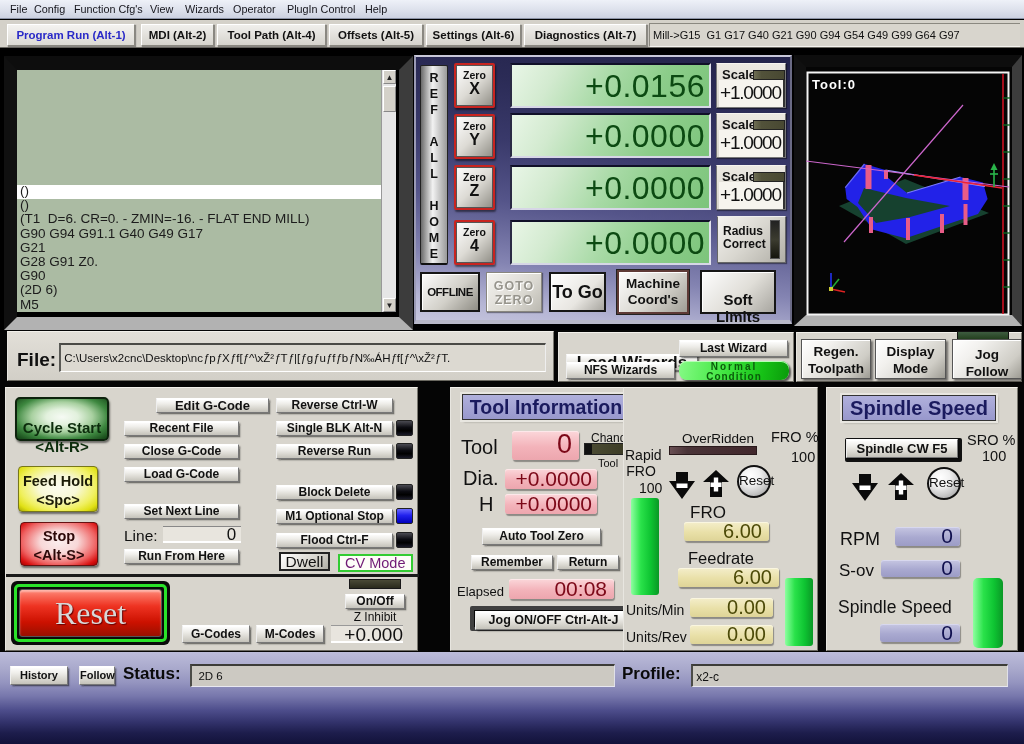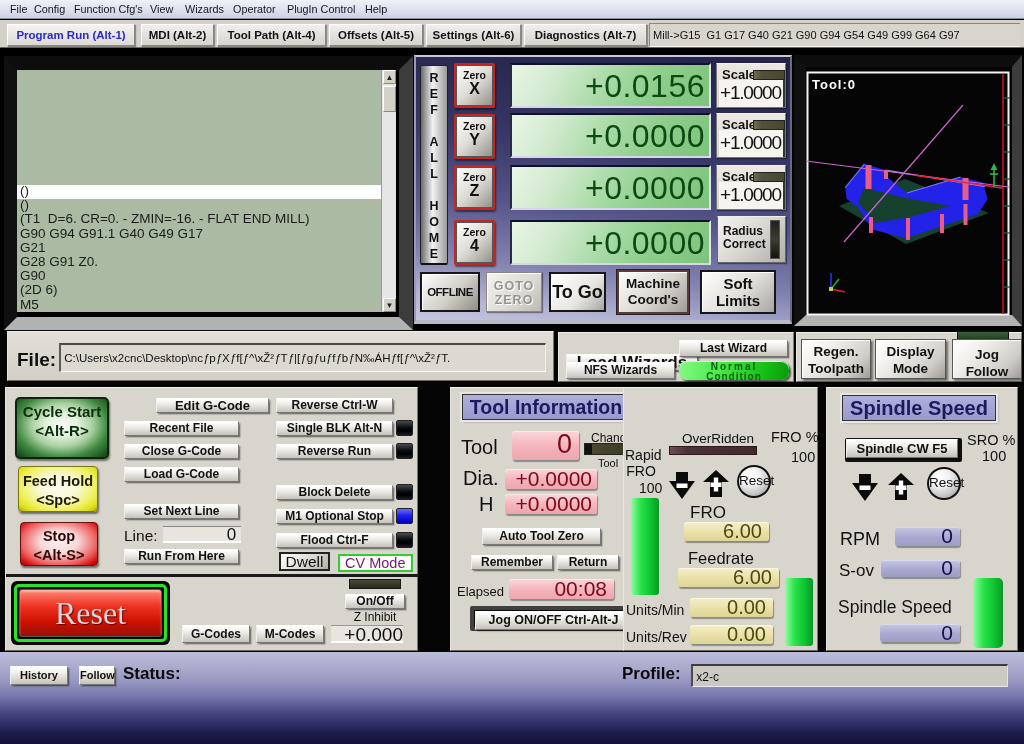--- a/index.html
+++ b/index.html
@@ -124,21 +124,21 @@
         <span class="sl">Scale</span>
         <span class="sled"></span>
         <span class="sv">+1.0000</span>
       </div>
   <div class="ab" style="left:301px;top:159px;width:69px;height:47px;background:linear-gradient(135deg,#f4f3f0,#d8d6cf 50%,#b0aea6);border:1px solid #666;border-top-color:#eee;box-shadow:1px 1px 1px rgba(0,0,0,.4);color:#111;font-weight:bold;font-size:12px;line-height:13px;padding:8px 0 0 5px;">Radius<br>Correct<div class="ab" style="left:52px;top:3px;width:10px;height:39px;background:linear-gradient(180deg,#222,#3c3c30 50%,#15150d);border:1px solid #555;"></div></div>
 
   <div class="ab" style="left:4px;top:215px;width:60px;height:40px;border:2px solid #161616;background:linear-gradient(135deg,#fdfdfd,#d2d0c9 55%,#8f8d85);box-shadow:inset 1px 1px 0 #fff;color:#111;font-weight:bold;font-size:11.5px;text-align:center;line-height:36px;letter-spacing:-0.5px;">OFFLINE</div>
   <div class="ab" style="left:70px;top:215px;width:56px;height:40px;border:1px solid #88867e;background:linear-gradient(135deg,#f4f3f0,#dbd9d2 60%,#bbb9b1);box-shadow:inset 1px 1px 0 #fff,1px 1px 1px rgba(0,0,0,.4);color:#96948c;font-weight:bold;font-size:12.5px;text-align:center;line-height:14px;padding-top:6px;text-shadow:1px 1px 0 #fff;letter-spacing:1px;">GOTO<br>ZERO</div>
   <div class="ab" style="left:133px;top:215px;width:57px;height:40px;border:2px solid #161616;background:linear-gradient(135deg,#ffffff,#e8e6e1 60%,#a8a6a0);box-shadow:inset 1px 1px 0 #fff;color:#111;font-weight:bold;font-size:18px;text-align:center;line-height:36px;">To Go</div>
   <div class="ab" style="left:201px;top:213px;width:72px;height:44px;border:2px solid #5e3a36;background:linear-gradient(135deg,#fdfdfd,#d8d6cf 55%,#9f9d95);box-shadow:0 0 0 1px #222, inset 1px 1px 0 #fff;color:#111;font-weight:bold;font-size:13.5px;text-align:center;line-height:16px;padding-top:4px;">Machine<br>Coord's</div>
-  <div class="ab" style="left:284px;top:213px;width:76px;height:44px;border:2px solid #161616;background:linear-gradient(135deg,#fdfdfd,#e0ded8 55%,#a8a6a0);box-shadow:inset 1px 1px 0 #fff;color:#111;font-weight:bold;font-size:15px;text-align:center;line-height:17px;padding-top:3px;">Soft<br>Limits</div>
+  <div class="ab" style="left:284px;top:213px;width:76px;height:44px;border:2px solid #161616;background:linear-gradient(135deg,#fdfdfd,#e0ded8 55%,#a8a6a0);box-shadow:inset 1px 1px 0 #fff;color:#111;font-weight:bold;font-size:15px;text-align:center;line-height:17px;padding-top:19px;">Soft<br>Limits</div>
 </div>
 
 <div class="ab" id="tpath" style="left:794px;top:55px;width:228px;height:271px;background:#050505;border-top:12px solid #0d0d0d;border-left:12px solid #101010;border-right:10px solid #3c3c3c;border-bottom:11px solid #b2b2b2;">
 <svg width="206" height="249" style="position:absolute;left:0;top:0;">
   <rect x="1.5" y="5.5" width="201" height="242" fill="none" stroke="#f4f4f4" stroke-width="2"></rect>
   <text x="6" y="22" fill="#fff" font-size="13" font-weight="bold" letter-spacing="1">Tool:0</text>
   <line x1="197" y1="7" x2="197" y2="247" stroke="#cc1122" stroke-width="1.6"></line>
   <g stroke="#116622" stroke-width="1.4">
     <line x1="197" y1="31" x2="204" y2="31"></line>
           <line x1="197" y1="58" x2="204" y2="58"></line>
@@ -199,21 +199,21 @@
     <div class="ab" style="left:160px;top:-2px;width:52px;height:9px;background:linear-gradient(180deg,#3e5c40,#24401f);border:1px solid #111;"></div>
     <div class="btn2" style="left:4px;top:6px;width:70px;height:40px;font-size:13.5px;line-height:17px;padding-top:3px;">Regen.<br>Toolpath</div>
     <div class="btn2" style="left:78px;top:6px;width:71px;height:40px;font-size:13.5px;line-height:17px;padding-top:3px;">Display<br>Mode</div>
     <div class="btn2" style="left:155px;top:6px;width:70px;height:40px;font-size:13.5px;line-height:17px;padding-top:6px;">Jog<br>Follow</div>
   </div>
 </div>
 
 <div class="ab" id="lower" style="left:0;top:383px;width:1024px;height:269px;background:#050505;">
 
  <div class="panel" style="left:5px;top:4px;width:413px;height:264px;">
-  <div class="ab" style="left:9px;top:9px;width:94px;height:62px;border:2px solid #0d230d;border-radius:5px;background:radial-gradient(ellipse at 50% 45%, #f6faf4 0%,#e2f1dd 25%,#a8d0a0 48%,#3e8840 72%,#1a4e1c 94%);box-shadow:1px 2px 2px rgba(0,0,0,.5);color:#0c2c0c;font-weight:bold;font-size:15px;line-height:19px;text-align:center;padding-top:3px;">Cycle Start<br>&lt;Alt-R&gt;</div>
+  <div class="ab" style="left:9px;top:9px;width:94px;height:44px;border:2px solid #0d230d;border-radius:5px;background:radial-gradient(ellipse at 50% 45%, #f6faf4 0%,#e2f1dd 25%,#a8d0a0 48%,#3e8840 72%,#1a4e1c 94%);box-shadow:1px 2px 2px rgba(0,0,0,.5);color:#0c2c0c;font-weight:bold;font-size:15px;line-height:19px;text-align:center;padding-top:19px;">Cycle Start<br>&lt;Alt-R&gt;</div>
   <div class="ab" style="left:12px;top:78px;width:80px;height:46px;border:1px solid #77771a;border-radius:4px;background:radial-gradient(ellipse at 50% 45%, #fbfbee 0%,#f8f8d8 35%,#f0f060 68%,#e0e015 86%,#a8a800 100%);box-shadow:1px 2px 2px rgba(0,0,0,.5);color:#1c1c08;font-weight:bold;font-size:14.5px;line-height:19px;text-align:center;padding-top:5px;white-space:nowrap;">Feed Hold<br>&lt;Spc&gt;</div>
   <div class="ab" style="left:14px;top:134px;width:78px;height:44px;border:1px solid #661111;border-radius:4px;background:radial-gradient(ellipse at 50% 45%, #fbeeee 0%,#f8d8d8 35%,#ee6060 70%,#d81010 88%,#a00000 100%);box-shadow:1px 2px 2px rgba(0,0,0,.5);color:#2c0808;font-weight:bold;font-size:14.5px;line-height:19px;text-align:center;padding-top:4px;">Stop<br>&lt;Alt-S&gt;</div>
   <div class="btn" style="left:118px;top:10px;width:113px;height:15px;font-size:13px;line-height:13px;margin-left:32px;">Edit G-Code</div>
   <div class="btn" style="left:118px;top:33px;width:115px;height:15px;font-size:12px;line-height:13px;">Recent File</div>
   <div class="btn" style="left:118px;top:56px;width:115px;height:15px;font-size:12px;line-height:13px;">Close G-Code</div>
   <div class="btn" style="left:118px;top:79px;width:115px;height:15px;font-size:12px;line-height:13px;">Load G-Code</div>
   <div class="btn" style="left:118px;top:116px;width:115px;height:15px;font-size:12px;line-height:13px;">Set Next Line</div>
   <div class="ab" style="left:118px;top:139px;font-size:15.5px;color:#111;">Line:</div>
   <div class="ab" style="left:157px;top:138px;width:78px;height:17px;background:#e8e5de;border-bottom:2px solid #fff;border-top:1px solid #888;font-size:17px;text-align:right;color:#111;line-height:16px;">0&nbsp;</div>
   <div class="btn" style="left:118px;top:161px;width:115px;height:15px;font-size:12px;line-height:13px;">Run From Here</div>
@@ -319,16 +319,17 @@
   <div class="greens" style="left:146px;top:190px;width:30px;height:70px;border-radius:5px;"></div>
   <div class="ab" style="left:11px;top:209px;font-size:17.5px;color:#111;">Spindle Speed</div>
   <div class="lavf" style="left:53px;top:236px;width:80px;height:18px;font-size:21px;line-height:17px;padding-right:7px;">0</div>
  </div>
 </div>
 
 <div class="ab" id="statusbar" style="left:0;top:652px;width:1024px;height:92px;background:linear-gradient(180deg,#bcbcda 0%,#a9a9cc 18%,#9595c0 33%,#7777ac 48%,#4e4e8c 63%,#33336c 76%,#1d1d4c 88%,#12123a 100%);">
   <div class="btn" style="left:10px;top:14px;width:58px;height:19px;font-size:11px;line-height:17px;">History</div>
   <div class="btn" style="left:79px;top:14px;width:36px;height:19px;font-size:11px;line-height:17px;">Follow</div>
   <div class="ab" style="left:123px;top:12px;font-weight:bold;font-size:17px;color:#0a0a0a;">Status:</div>
+  <div class="ab" style="left:190px;top:12px;width:425px;height:23px;background:#ccc9c2;border-top:2px solid #3c3c38;border-left:2px solid #4c4c48;border-bottom:1px solid #e8e8f0;border-right:1px solid #e0e0e8;font-size:11.5px;color:#111;line-height:20px;">&nbsp;&nbsp;2D 6</div>
   <div class="ab" style="left:622px;top:12px;font-weight:bold;font-size:17px;color:#0a0a0a;">Profile:</div>
   <div class="ab" style="left:691px;top:12px;width:317px;height:23px;background:#ccc9c2;border-top:2px solid #3c3c38;border-left:2px solid #4c4c48;border-bottom:1px solid #e8e8f0;border-right:1px solid #e0e0e8;font-size:12px;color:#111;line-height:22px;">&nbsp;x2-c</div>
 </div>
 </div>
 
 </body></html>

